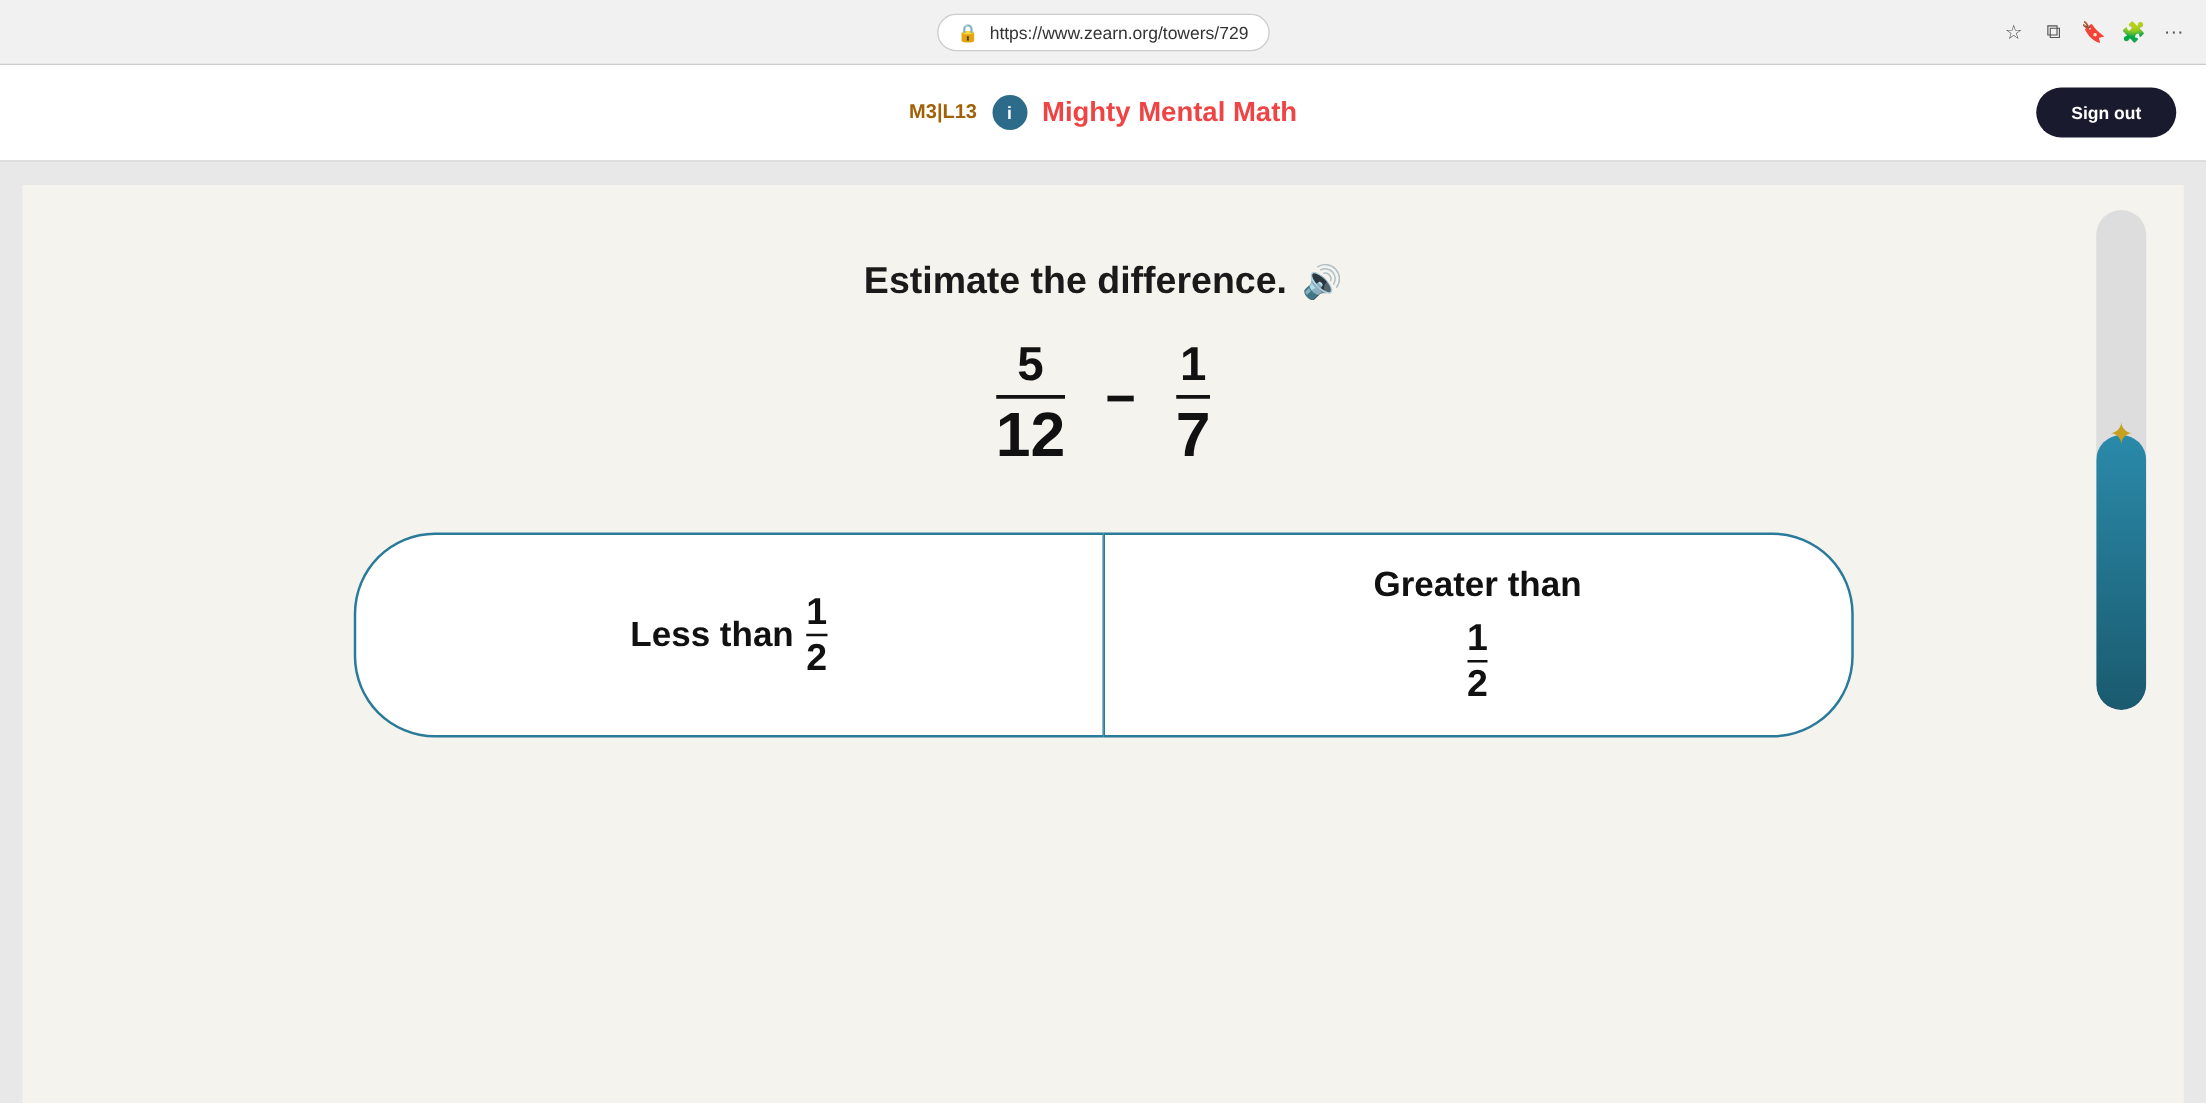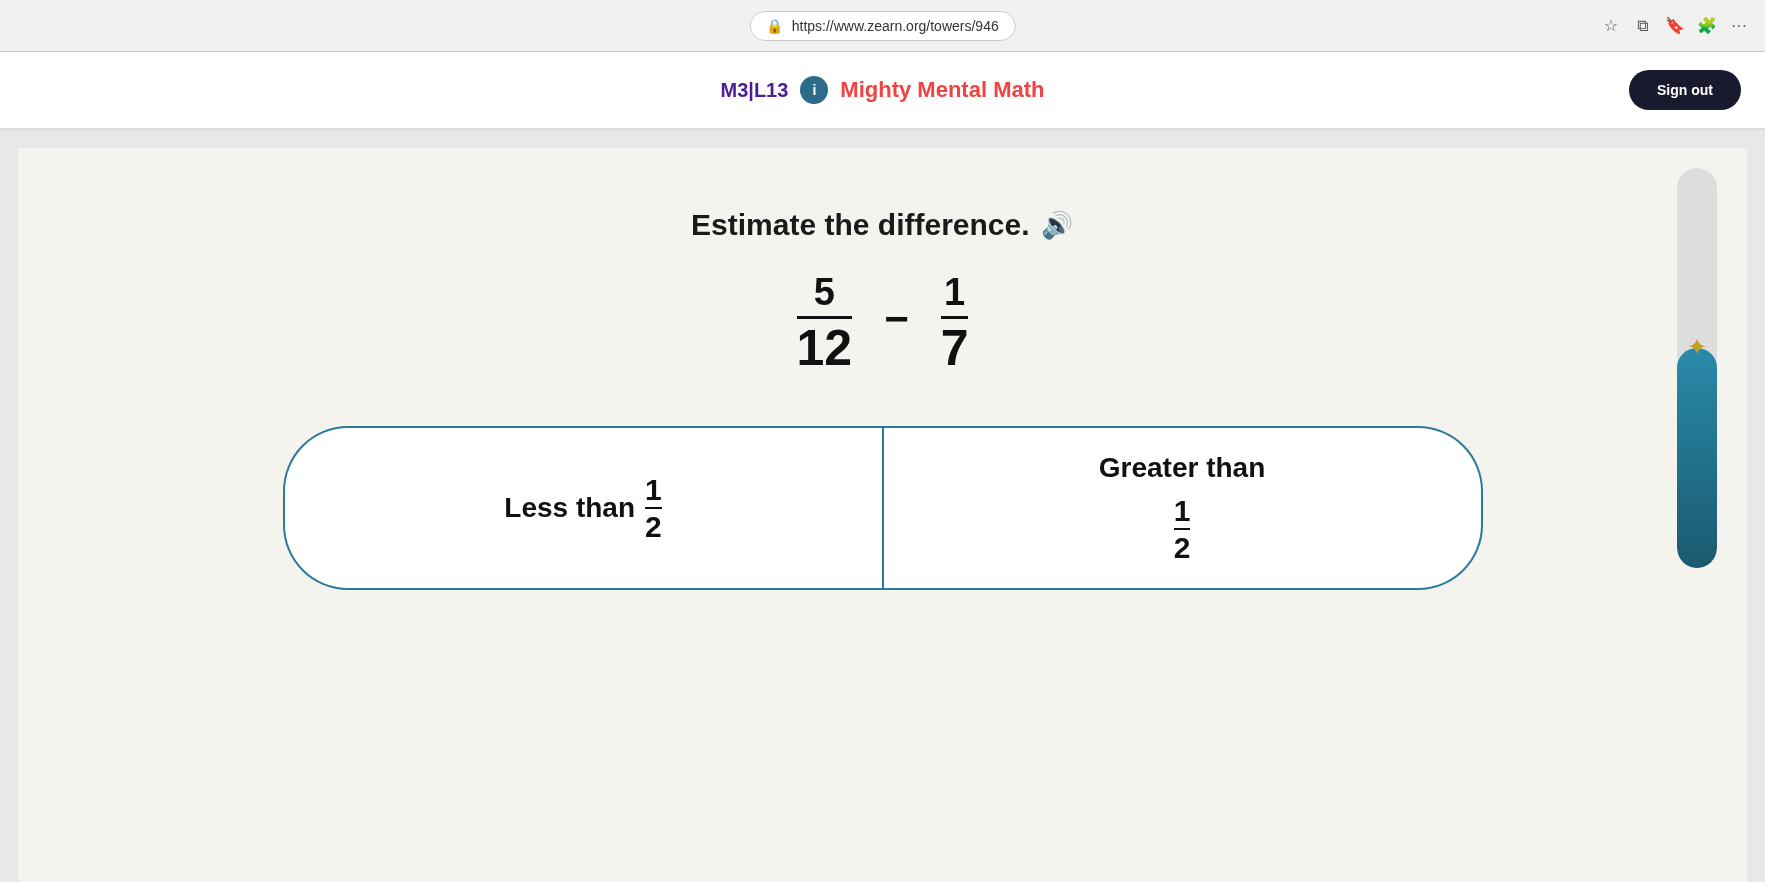--- a/index.html
+++ b/index.html
@@ -75,23 +75,23 @@
       position: relative;
     }
 
     .header-center {
       display: flex;
       align-items: center;
       gap: 12px;
     }
 
     .lesson-label {
-      font-size: 20px;
+      font-size: 16px;
       font-weight: 600;
-      color: #4c1d95;
+      color: #a16207;
     }
 
     .info-icon {
       width: 28px;
       height: 28px;
       background: #2d6b8a;
       border-radius: 50%;
       display: flex;
       align-items: center;
       justify-content: center;
@@ -305,21 +305,21 @@
     .enter-checkmark {
       font-size: 20px;
     }
   </style>
 </head>
 <body>
 
 <div class="browser-bar">
   <div class="address-bar">
     <span class="lock-icon">🔒</span>
-    <span>https://www.zearn.org/towers/946</span>
+    <span>https://www.zearn.org/towers/729</span>
   </div>
   <div class="browser-icons">
     <div class="browser-icon">☆</div>
     <div class="browser-icon">⧉</div>
     <div class="browser-icon">🔖</div>
     <div class="browser-icon">🧩</div>
     <div class="browser-icon">···</div>
   </div>
 </div>
 

